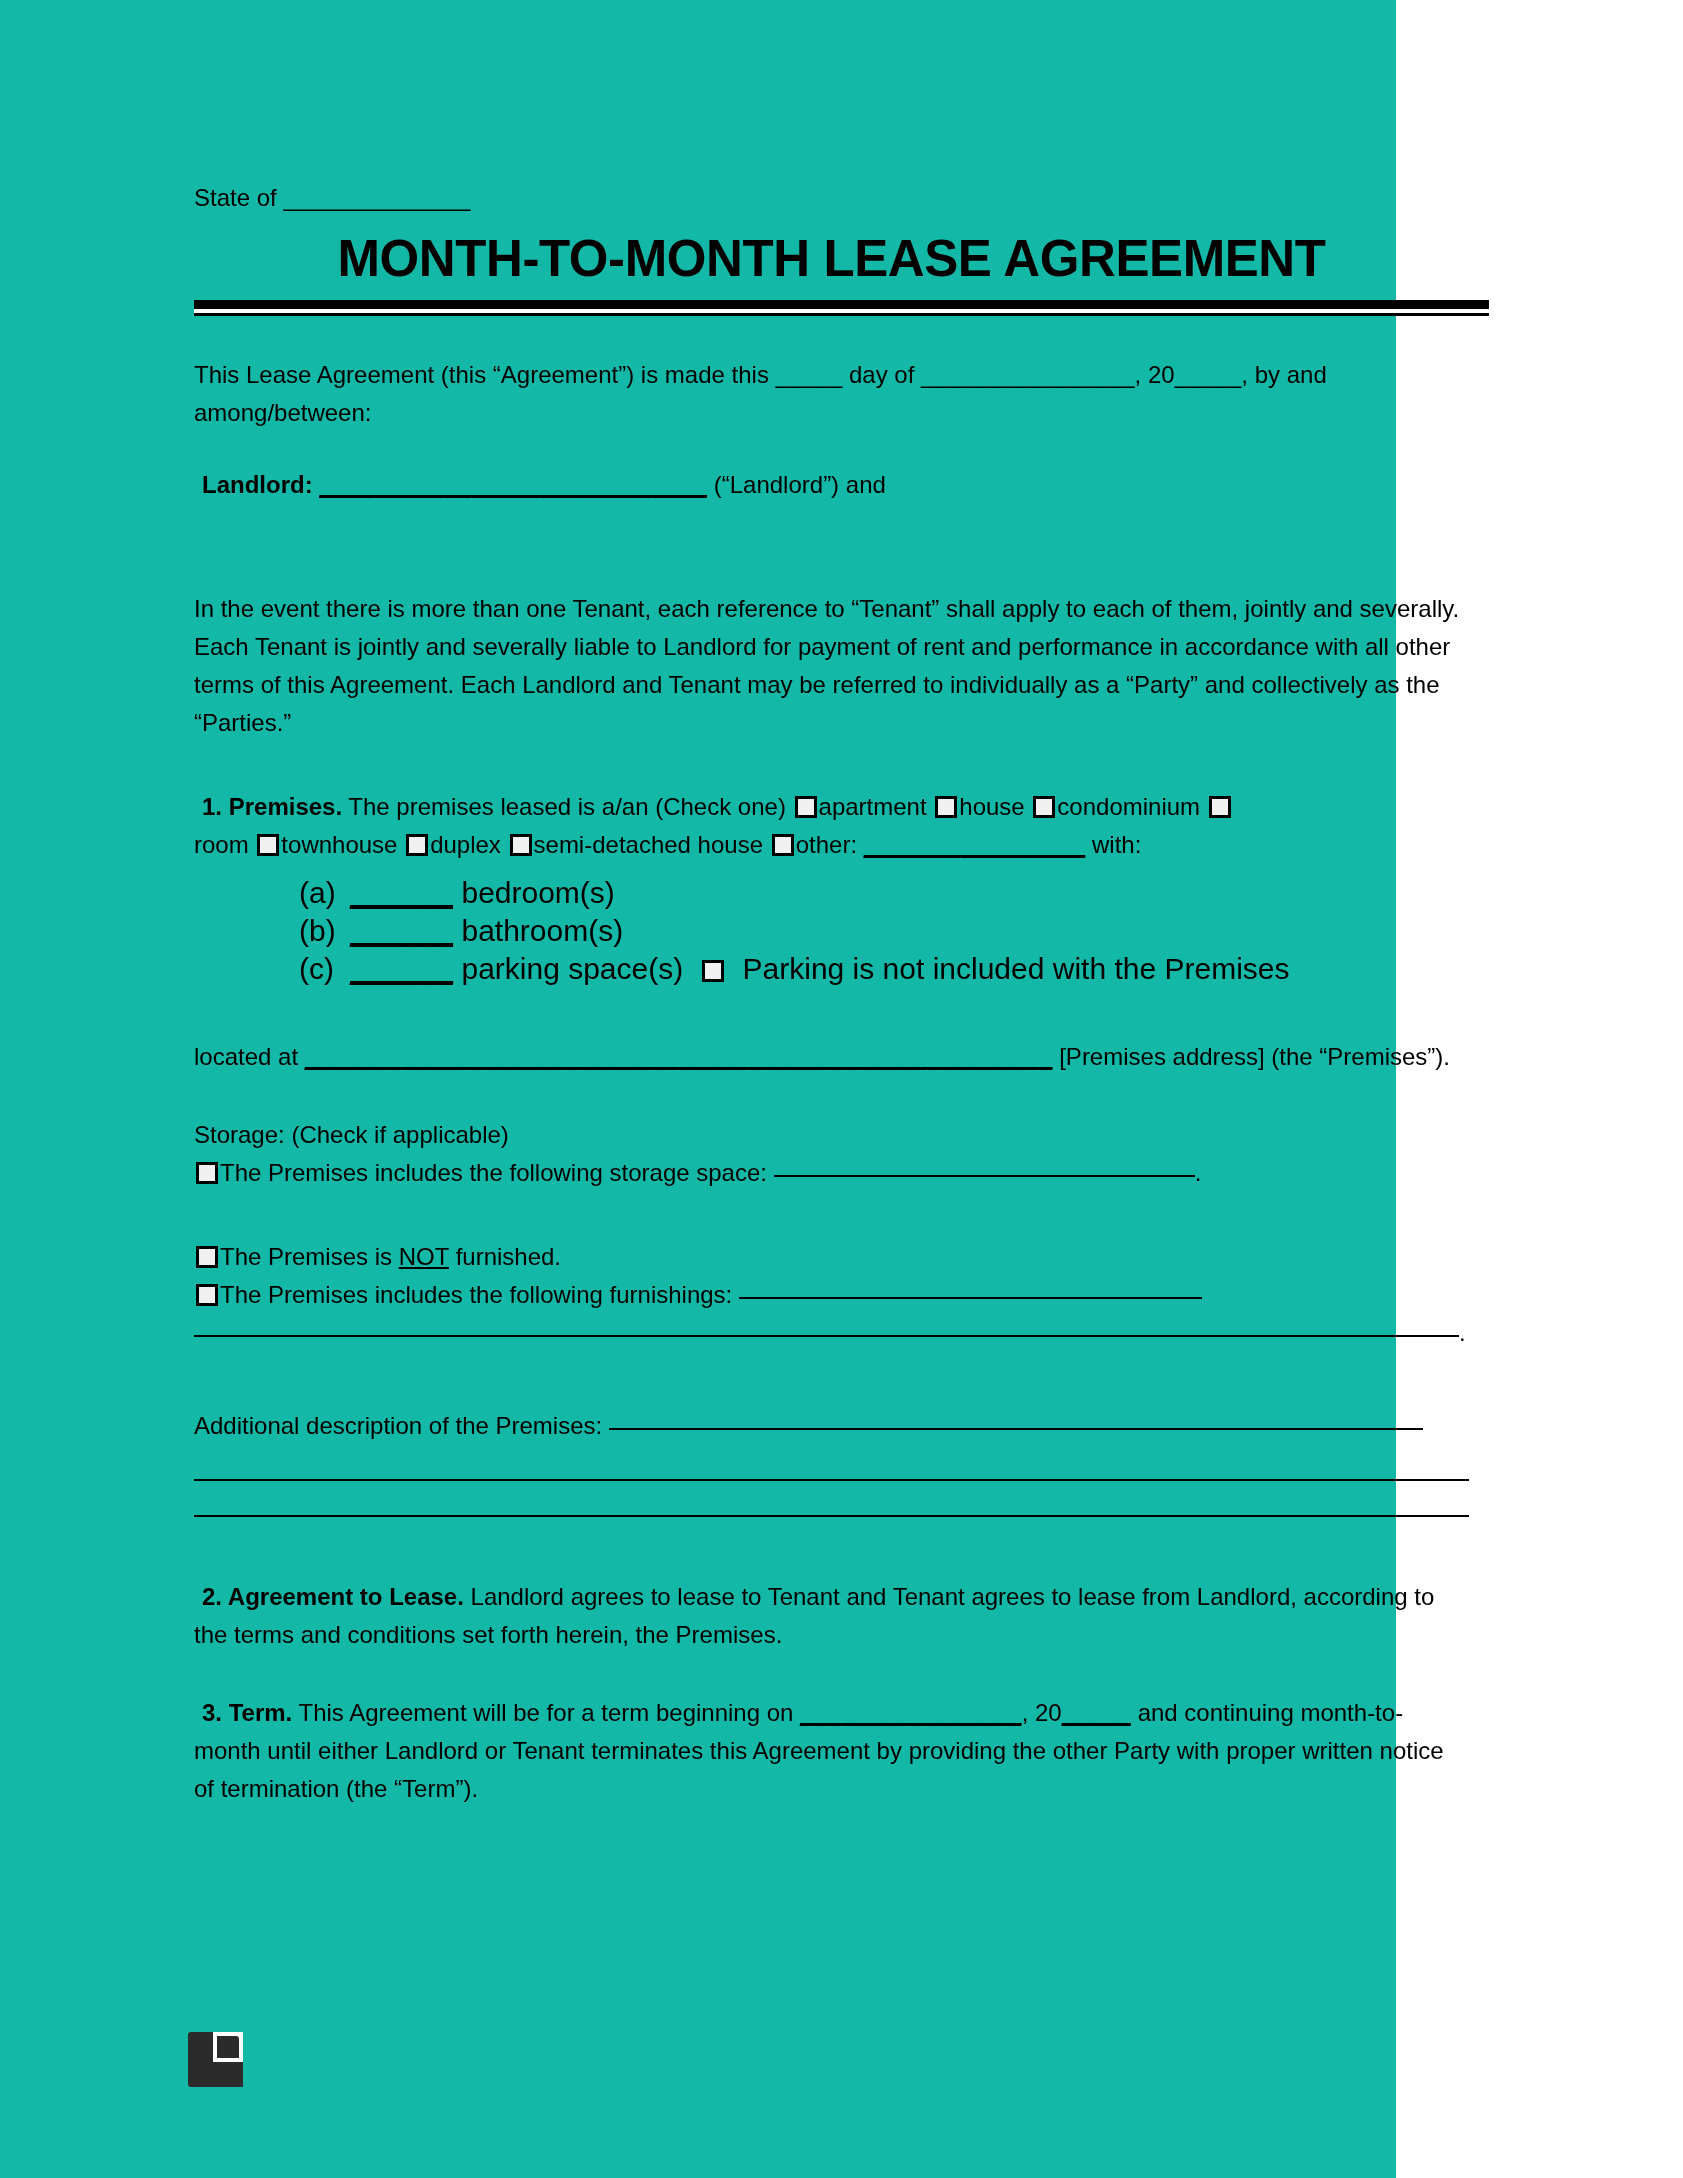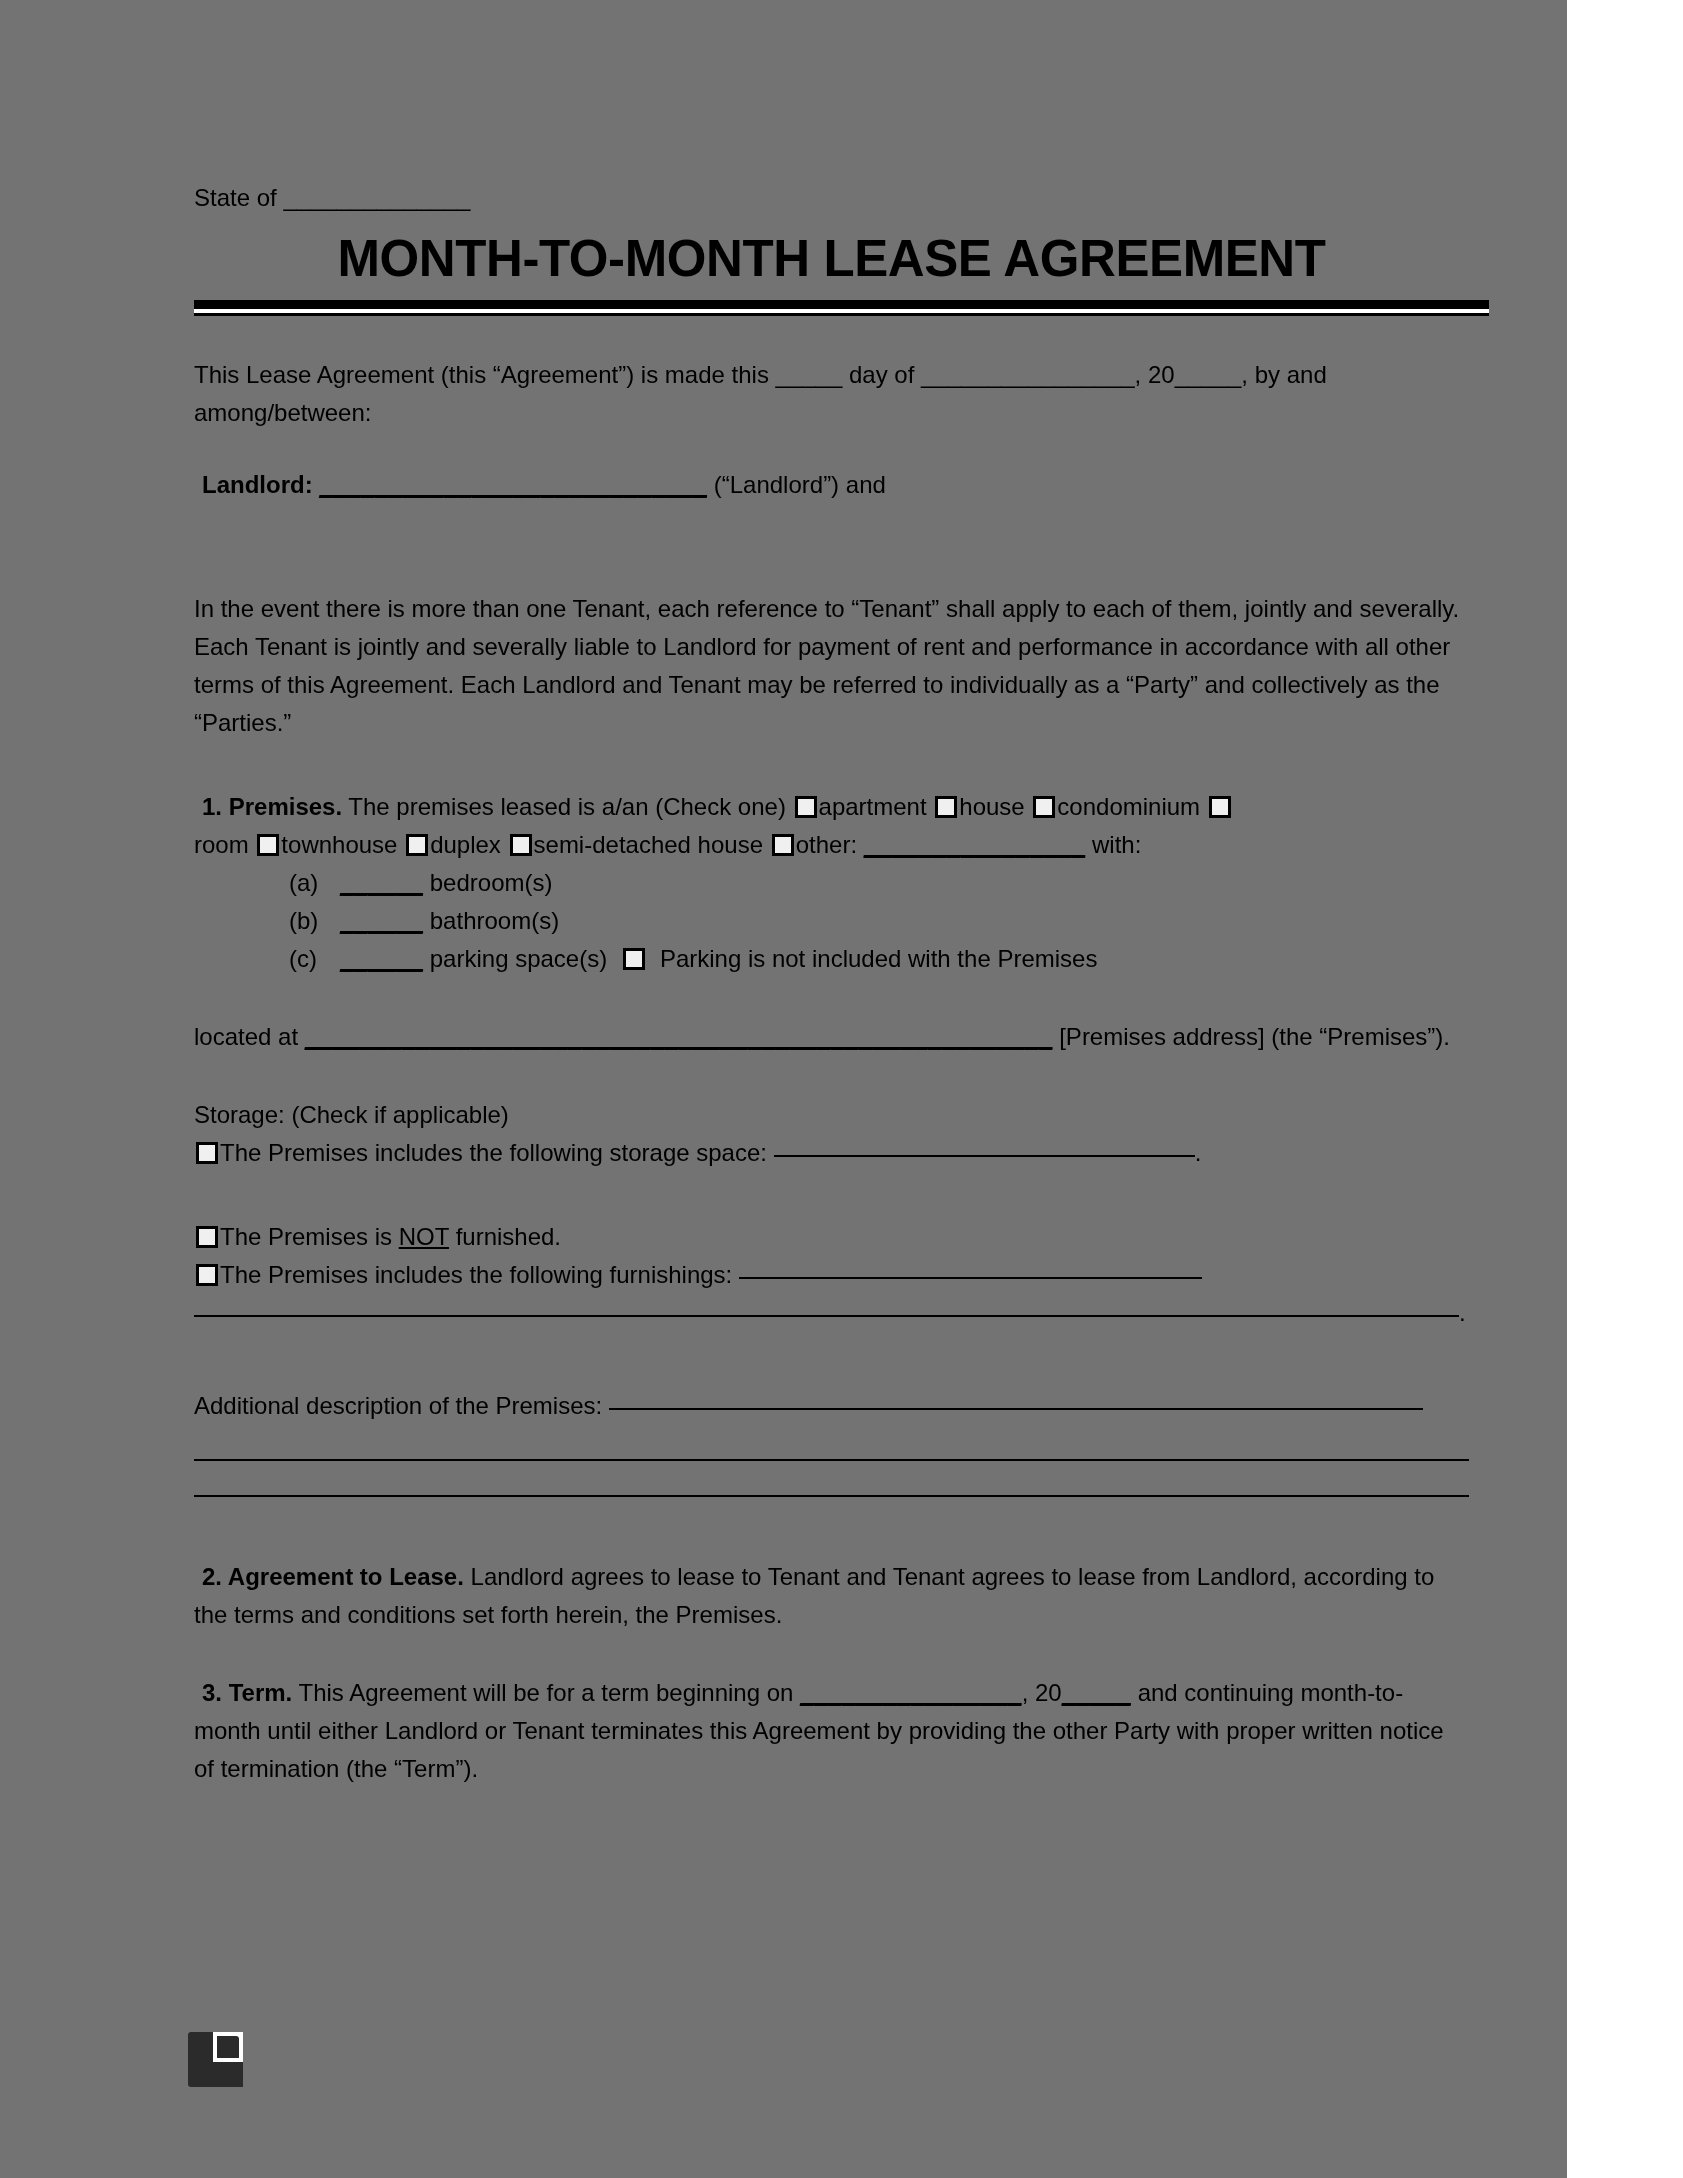--- a/index.html
+++ b/index.html
@@ -9,23 +9,23 @@
   }
   body {
     width: 1683px;
     height: 2178px;
     font-family: "Liberation Sans", sans-serif;
     color: #000000;
     -webkit-font-smoothing: antialiased;
   }
   .page {
     position: relative;
-    width: 1567px;
+    width: 1396px;
     height: 2178px;
-    background: #737373;
+    background: #14b8a6;
     box-sizing: border-box;
   }
   .content {
     position: absolute;
     left: 194px;
     top: 0;
     width: 1275px;
   }
 
   
@@ -102,23 +102,23 @@
     height: 0;
   }
   .fullrule {
     border-bottom: 2px solid #000000;
     height: 0;
     margin-top: 34px;
   }
 
   
   .subitems {
-    margin: 0;
+    margin: 10px;
     padding: 0;
-    font-size: 24px;
+    font-size: 30px;
     line-height: 38px;
   }
   .subitem {
     white-space: nowrap;
     padding-left: 95px;
   }
   .subitem .lbl {
     display: inline-block;
     width: 51px;
   }

